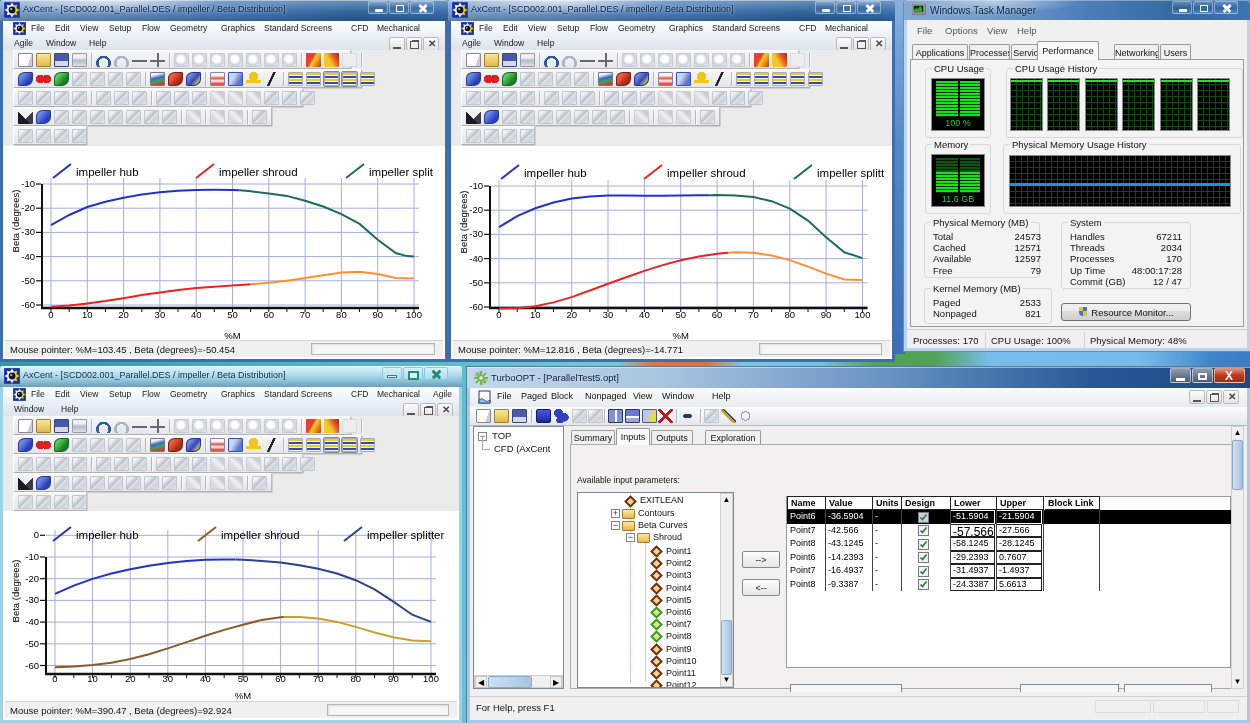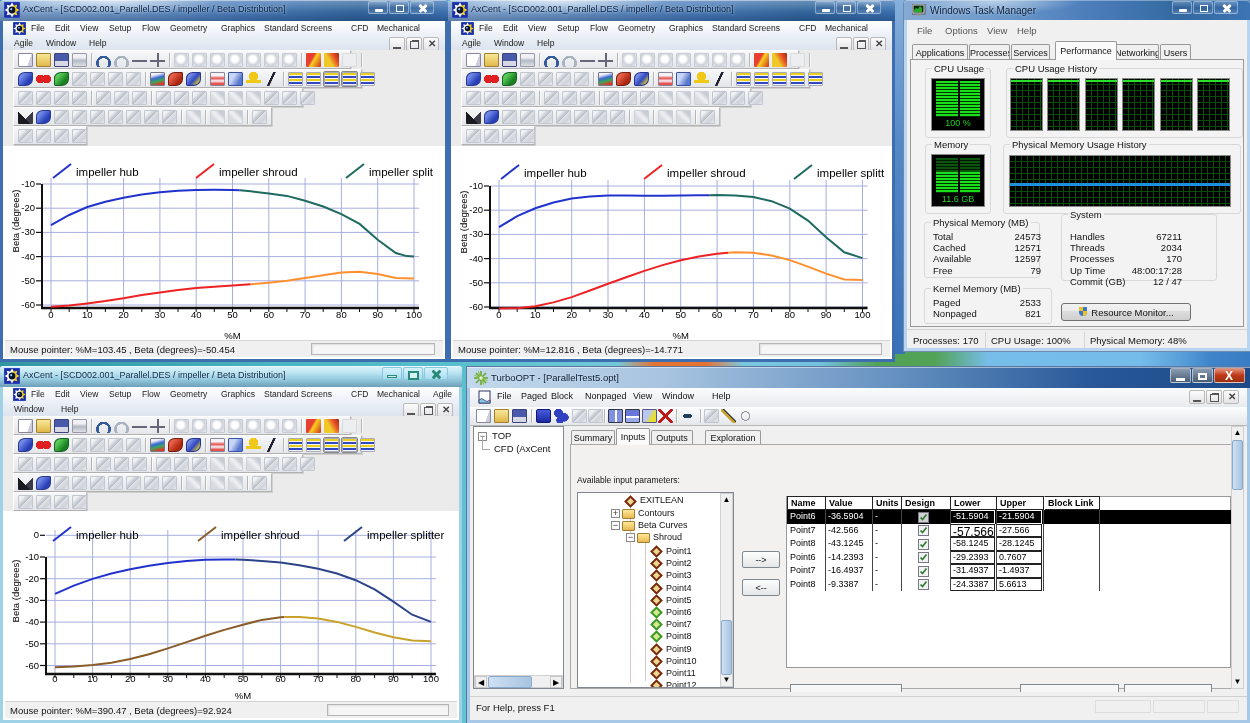--- a/index.html
+++ b/index.html
@@ -645,21 +645,21 @@
       </div>
       <div style="position:absolute;left:0;top:25px;height:15px;font-size:9.5px;color:#555">
         <span style="position:absolute;left:10px;top:0">File</span>
         <span style="position:absolute;left:38px;top:0">Options</span>
         <span style="position:absolute;left:80px;top:0">View</span>
         <span style="position:absolute;left:110px;top:0">Help</span>
       </div>
       <div class="tab" style="left:5px;top:44px;width:56px;height:16px;line-height:16px">Applications</div>
       <div class="tab" style="left:62px;top:44px;width:41px;height:16px;line-height:16px">Processes</div>
       <div class="tab" style="left:104px;top:44px;width:39px;height:16px;line-height:16px">Services</div>
-      <div class="tab act" style="left:148px;top:41px;width:62px;height:19px;line-height:19px">Performance</div>
+      <div class="tab act" style="left:130px;top:41px;width:62px;height:19px;line-height:19px">Performance</div>
       <div class="tab" style="left:207px;top:44px;width:45px;height:16px;line-height:16px">Networking</div>
       <div class="tab" style="left:253px;top:44px;width:31px;height:16px;line-height:16px">Users</div>
       <div style="position:absolute;left:3px;top:59px;right:3px;bottom:21px;background:#f3f3f3;border:1px solid #999"></div>
       <div class="gbox" style="left:18px;top:68px;width:66px;height:70px">
         <span class="glab">CPU Usage</span>
       </div>
       <div class="led" style="left:24px;top:78px;width:54px;height:53px">
         <div style="position:absolute;left:4px;top:2px;right:4px;height:36px;background:repeating-linear-gradient(to bottom,#19e119 0 2px,#043004 2px 3px)"></div>
         <div style="position:absolute;left:50%;top:2px;width:2px;height:36px;background:#000"></div>
         <div style="position:absolute;left:0;right:0;bottom:2px;color:#21d121;font-size:9px;text-align:center">100 %</div>
@@ -707,21 +707,21 @@
         <div style="position:absolute;inset:0;background:repeating-linear-gradient(to right,transparent 0 5px,#084e08 5px 6px),repeating-linear-gradient(to bottom,transparent 0 5px,#084e08 5px 6px)"></div>
         <div style="position:absolute;left:0;right:0;top:27px;height:3px;background:#1e90e0"></div>
       </div>
       <div class="gbox" style="left:17px;top:222px;width:116px;height:56px">
         <span class="glab">Physical Memory (MB)</span>
       </div>
       <div class="tmrow" style="left:26px;top:231px;width:108px">Total<b style="right:0">24573</b></div>
       <div class="tmrow" style="left:26px;top:242.2px;width:108px">Cached<b style="right:0">12571</b></div>
       <div class="tmrow" style="left:26px;top:253.39999999999998px;width:108px">Available<b style="right:0">12597</b></div>
       <div class="tmrow" style="left:26px;top:264.59999999999997px;width:108px">Free<b style="right:0">79</b></div>
-      <div class="gbox" style="left:154px;top:214px;width:156px;height:67px">
+      <div class="gbox" style="left:154px;top:222px;width:130px;height:67px">
         <span class="glab">System</span>
       </div>
       <div class="tmrow" style="left:163px;top:231px;width:112px">Handles<b style="right:0">67211</b></div>
       <div class="tmrow" style="left:163px;top:242.2px;width:112px">Threads<b style="right:0">2034</b></div>
       <div class="tmrow" style="left:163px;top:253.39999999999998px;width:112px">Processes<b style="right:0">170</b></div>
       <div class="tmrow" style="left:163px;top:264.59999999999997px;width:112px">Up Time<b style="right:0">48:00:17:28</b></div>
       <div class="tmrow" style="left:163px;top:275.79999999999995px;width:112px">Commit (GB)<b style="right:0">12 / 47</b></div>
       <div class="gbox" style="left:17px;top:288px;width:128px;height:36px">
         <span class="glab">Kernel Memory (MB)</span>
       </div>

